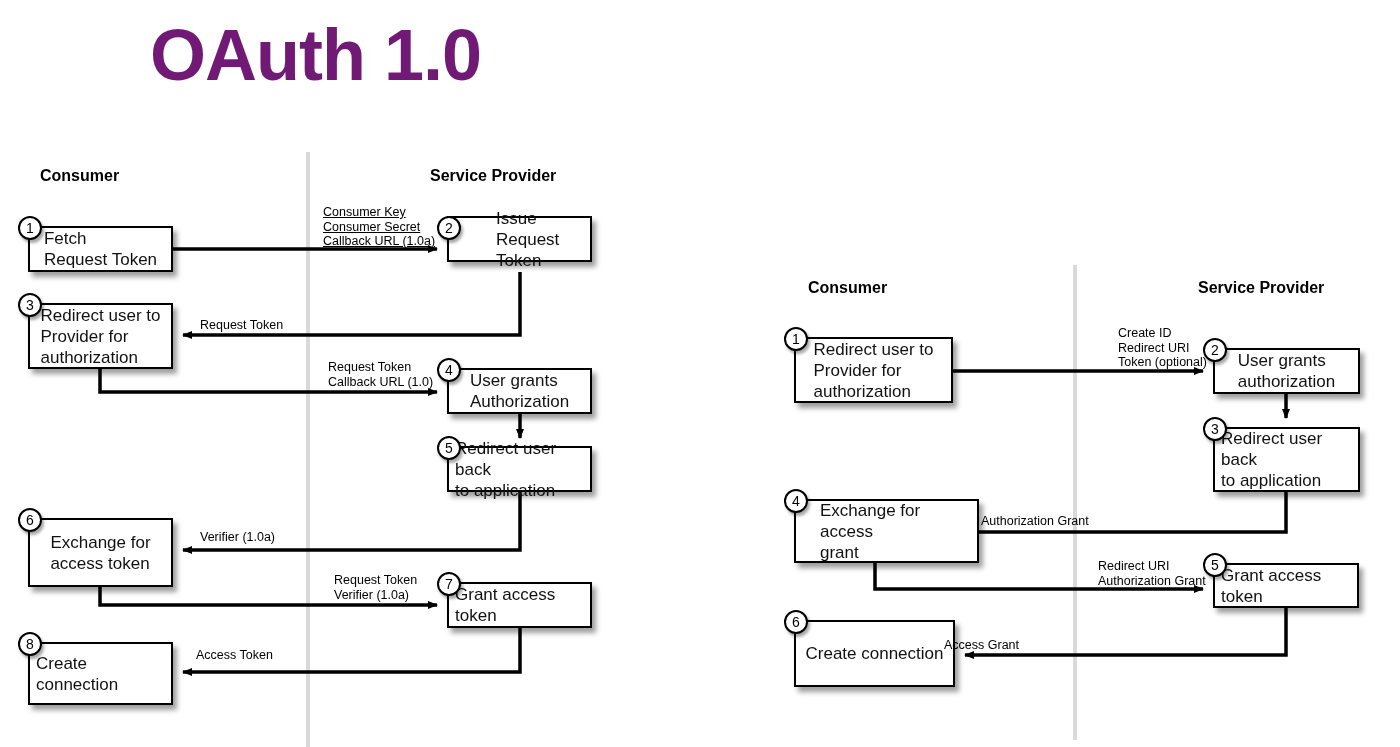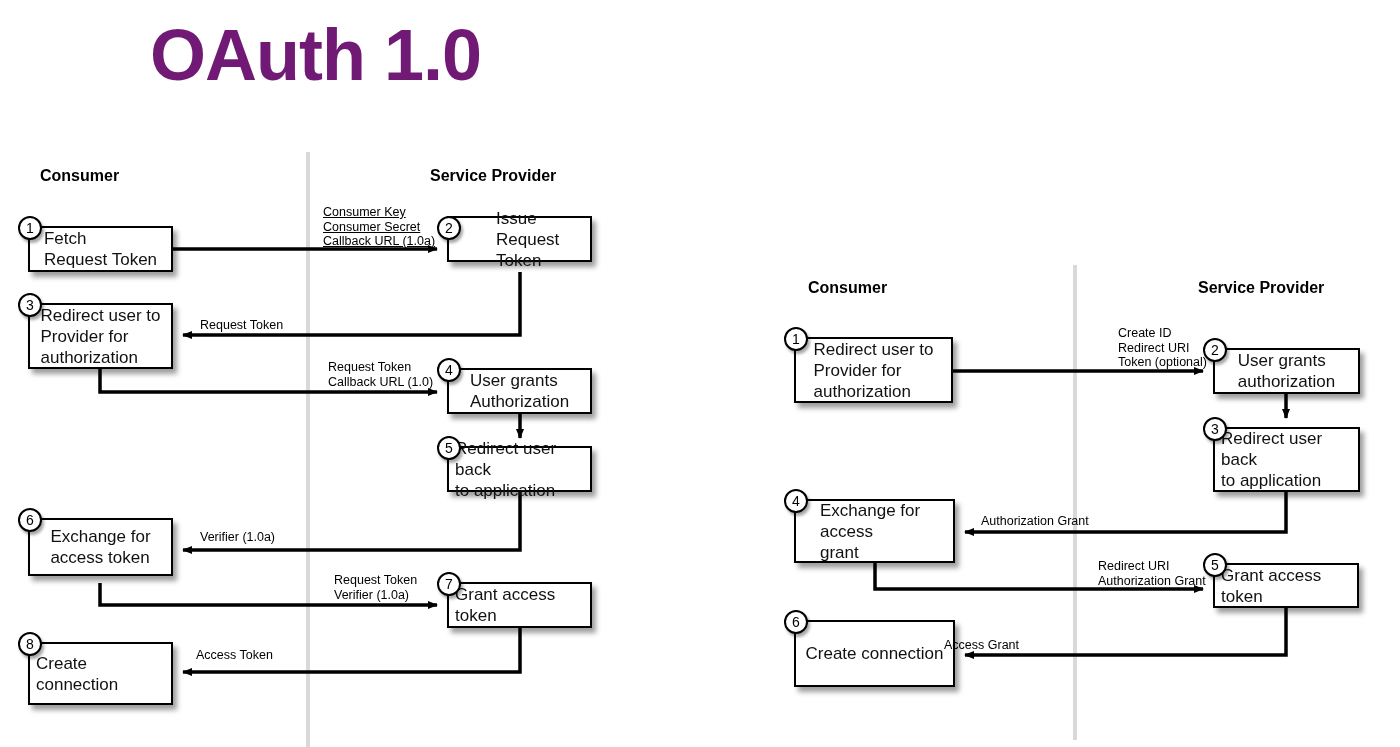--- a/index.html
+++ b/index.html
@@ -112,21 +112,21 @@
   <div class="badge" style="left:437px;top:358px;">4</div>
 
   <div class="node" style="left:447px;top:446px;width:145px;height:46px;">
     <div>
       <span>Redirect user back</span>
       <span>to application</span>
     </div>
   </div>
   <div class="badge" style="left:437px;top:436px;">5</div>
 
-  <div class="node" style="left:28px;top:518px;width:145px;height:58px;">
+  <div class="node" style="left:28px;top:518px;width:145px;height:69px;">
     <div>
       <span>Exchange for</span>
       <span>access token</span>
     </div>
   </div>
   <div class="badge" style="left:18px;top:508px;">6</div>
 
   <div class="node" style="left:447px;top:582px;width:145px;height:46px;">
     <div>
       <span>Grant access token</span>
@@ -187,21 +187,21 @@
   <div class="badge" style="left:1203px;top:338px;">2</div>
 
   <div class="node" style="left:1213px;top:427px;width:147px;height:65px;">
     <div>
       <span>Redirect user back</span>
       <span>to application</span>
     </div>
   </div>
   <div class="badge" style="left:1203px;top:417px;">3</div>
 
-  <div class="node" style="left:794px;top:499px;width:161px;height:64px;padding-left:24px;">
+  <div class="node" style="left:794px;top:499px;width:185px;height:64px;padding-left:24px;">
     <div>
       <span>Exchange for access</span>
       <span>grant</span>
     </div>
   </div>
   <div class="badge" style="left:784px;top:489px;">4</div>
 
   <div class="node" style="left:1213px;top:563px;width:146px;height:45px;">
     <div>
       <span>Grant access token</span>

